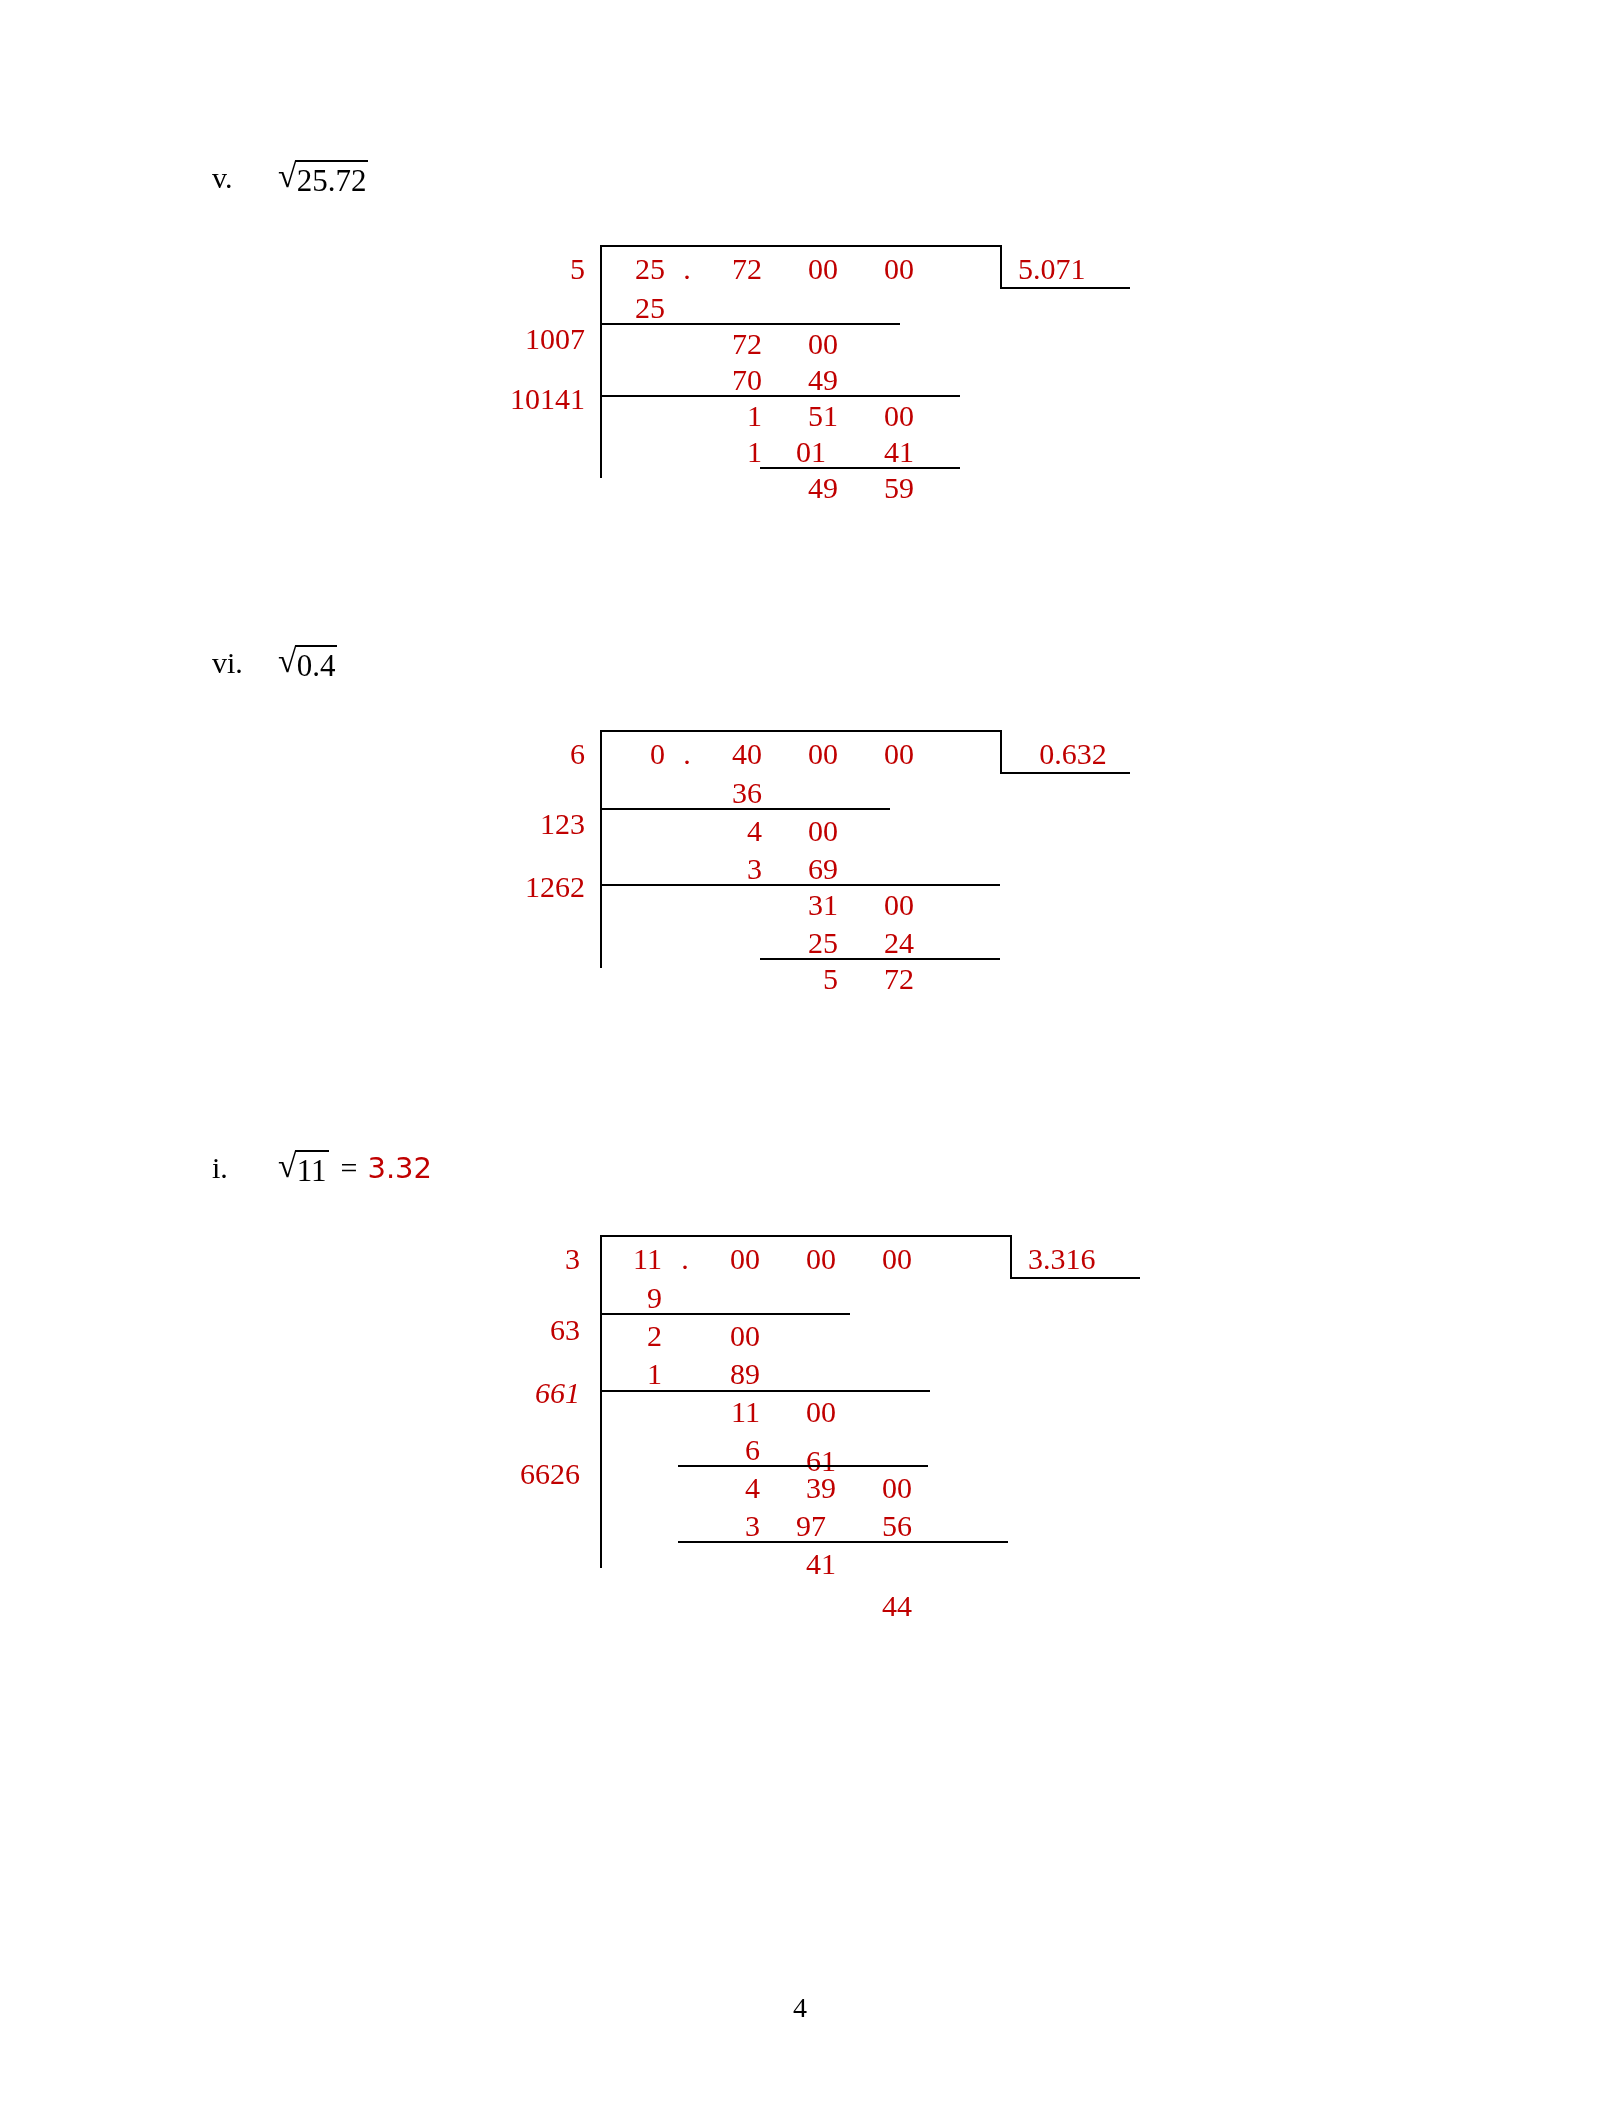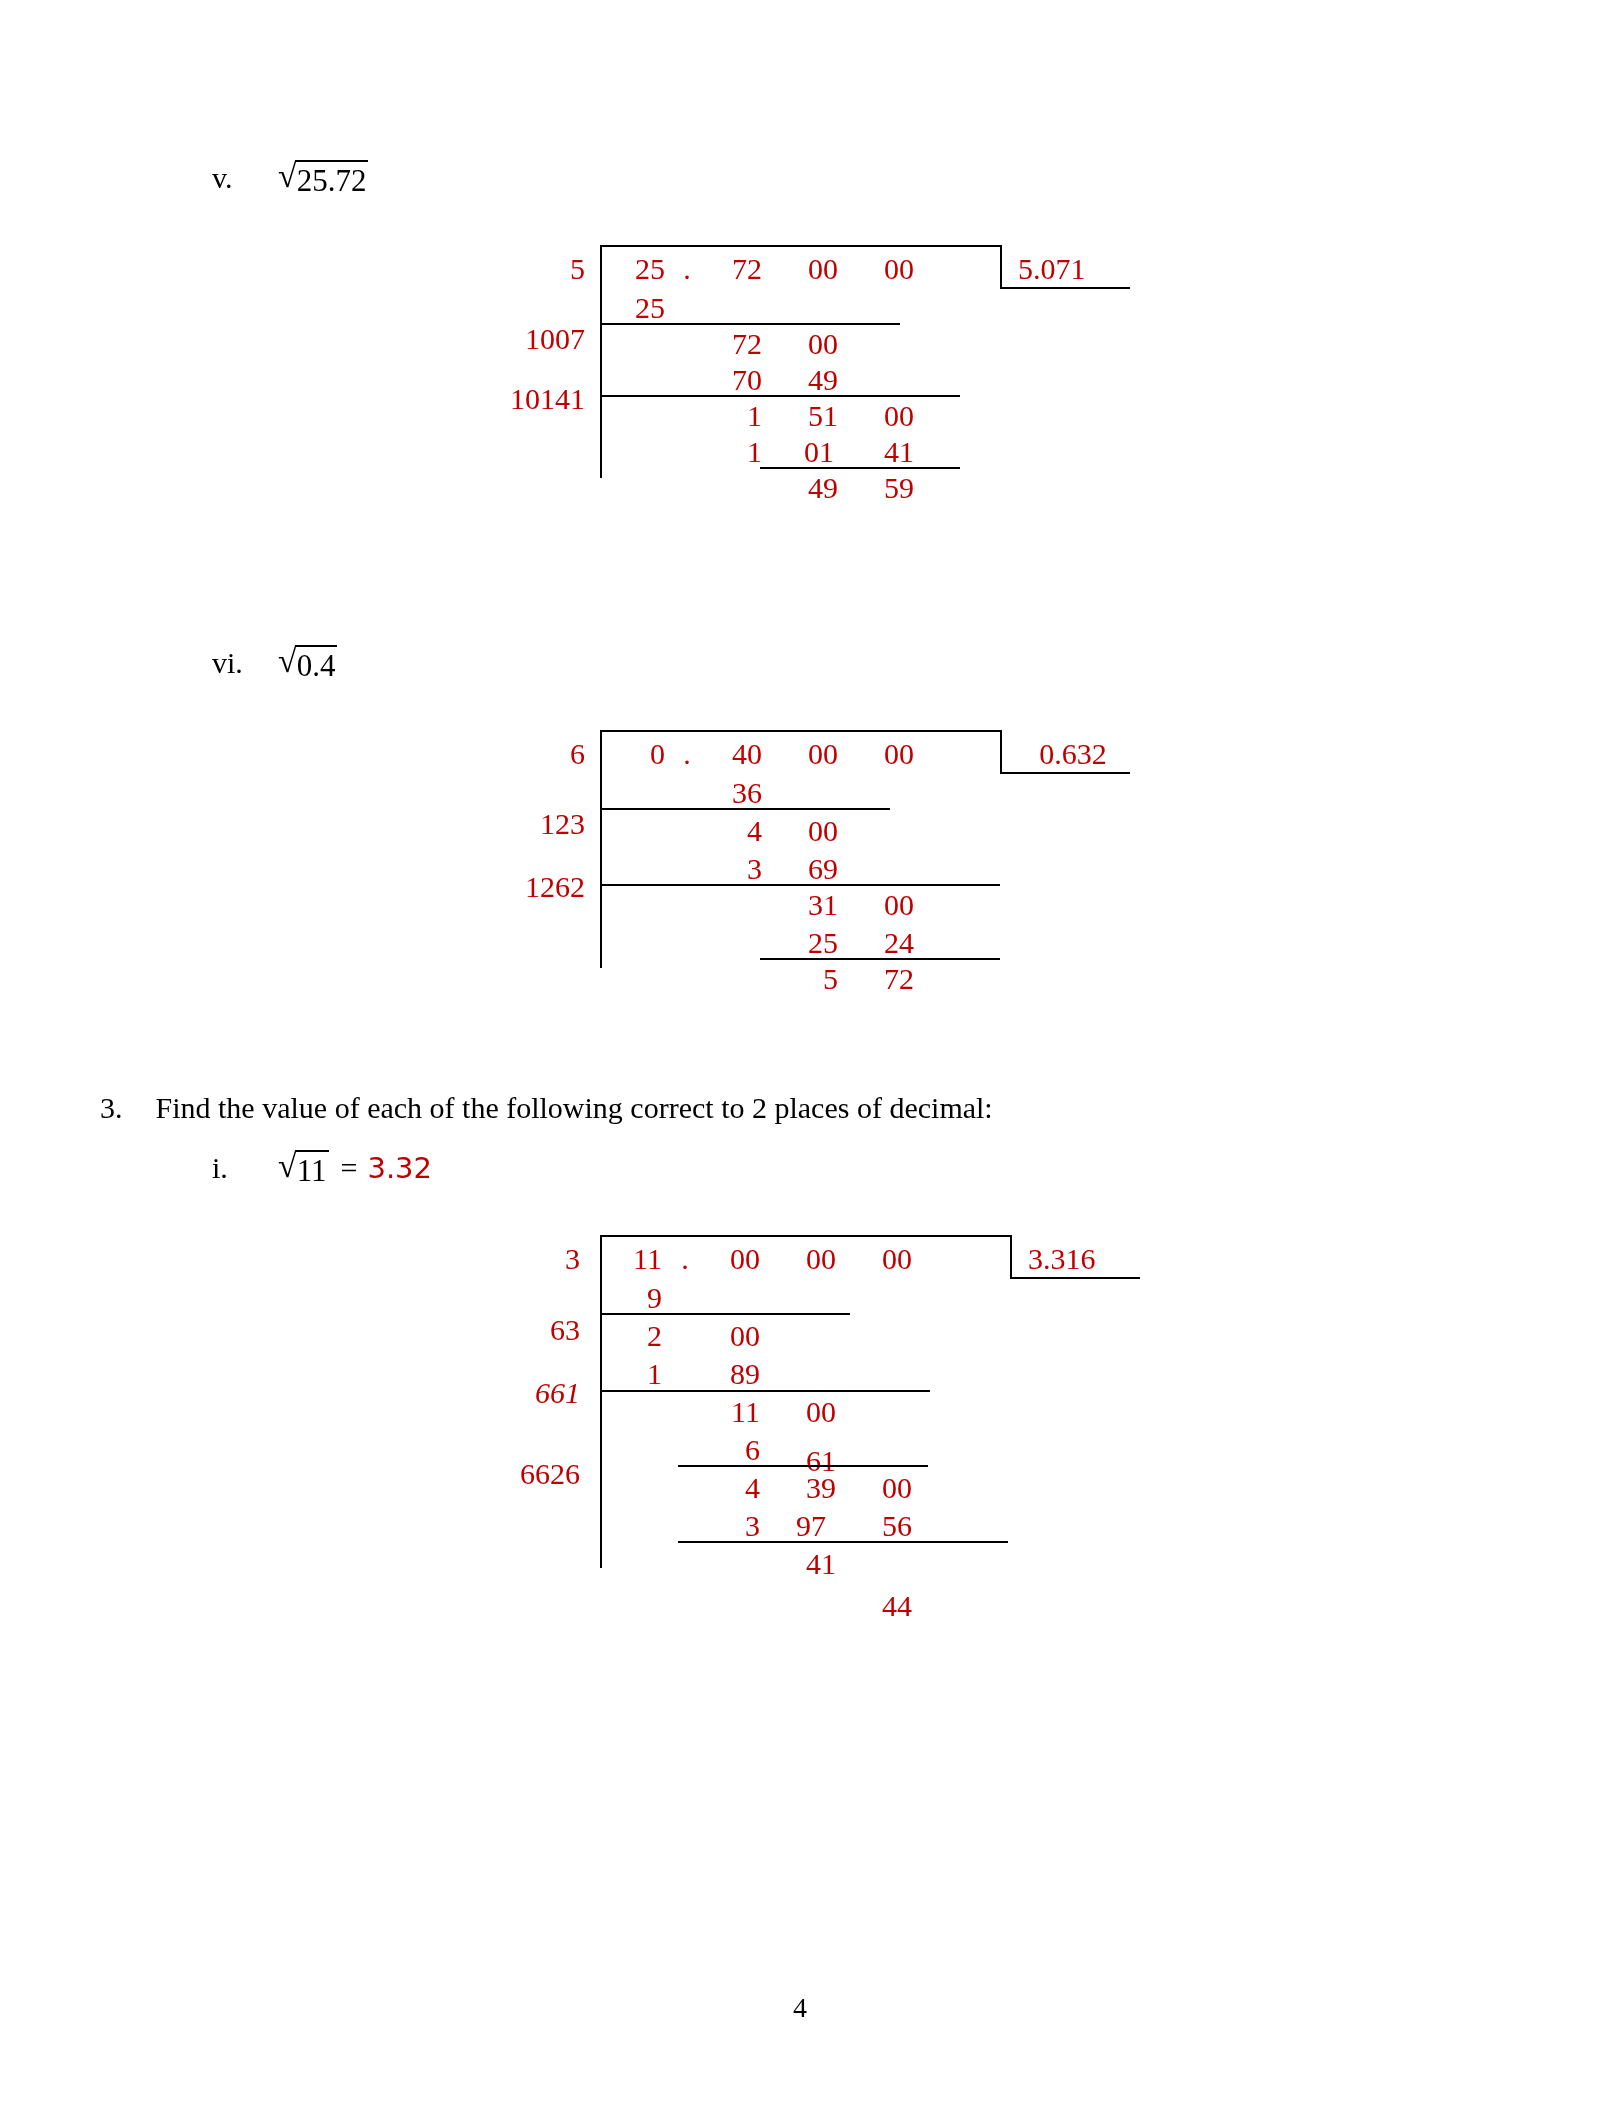--- a/index.html
+++ b/index.html
@@ -152,21 +152,21 @@
 
       <div class="cell" style="left:272px; top:120px; width:50px;">70</div>
       <div class="cell" style="left:348px; top:120px; width:50px;">49</div>
       <div class="rule" style="left:160px; top:150px; width:360px;"></div>
 
       <div class="cell" style="left:272px; top:156px; width:50px;">1</div>
       <div class="cell" style="left:348px; top:156px; width:50px;">51</div>
       <div class="cell" style="left:424px; top:156px; width:50px;">00</div>
 
       <div class="cell" style="left:272px; top:192px; width:50px;">1</div>
-      <div class="cell" style="left:344px; top:192px; width:50px;font-family:Liberation Serif, serif;">01</div>
+      <div class="cell" style="left:336px; top:192px; width:50px;font-family:Liberation Serif, serif;">01</div>
       <div class="cell" style="left:424px; top:192px; width:50px;">41</div>
       <div class="rule" style="left:320px; top:222px; width:200px;"></div>
 
       <div class="cell" style="left:348px; top:228px; width:50px;">49</div>
       <div class="cell" style="left:424px; top:228px; width:50px;">59</div>
     </div>
   </div>
 
   <div class="roman-item" style="left:212px; top:645px;">
     <span class="roman-label">vi.</span>
@@ -211,25 +211,20 @@
 
       <div class="cell" style="left:348px; top:198px; width:50px;">25</div>
       <div class="cell" style="left:424px; top:198px; width:50px;">24</div>
       <div class="rule" style="left:320px; top:228px; width:240px;"></div>
 
       <div class="cell" style="left:348px; top:234px; width:50px;">5</div>
       <div class="cell" style="left:424px; top:234px; width:50px;">72</div>
     </div>
   </div>
 
-  <div class="qline" style="left:100px; top:1090px;">
-    <span>3.</span>
-    <span style="display:inline-block; width:18px;"></span>
-    <span>Find the value of each of the following correct to 2 places of decimal:</span>
-  </div>
 
   <div class="roman-item" style="left:212px; top:1150px;">
     <span class="roman-label">i.</span>
     <span class="radical">
       <span class="sqrt-glyph">√</span>
       <span class="radicand">11</span>
     </span>
     <span class="eq-sign">=</span>
     <span class="answer-red">3.32</span>
   </div>

